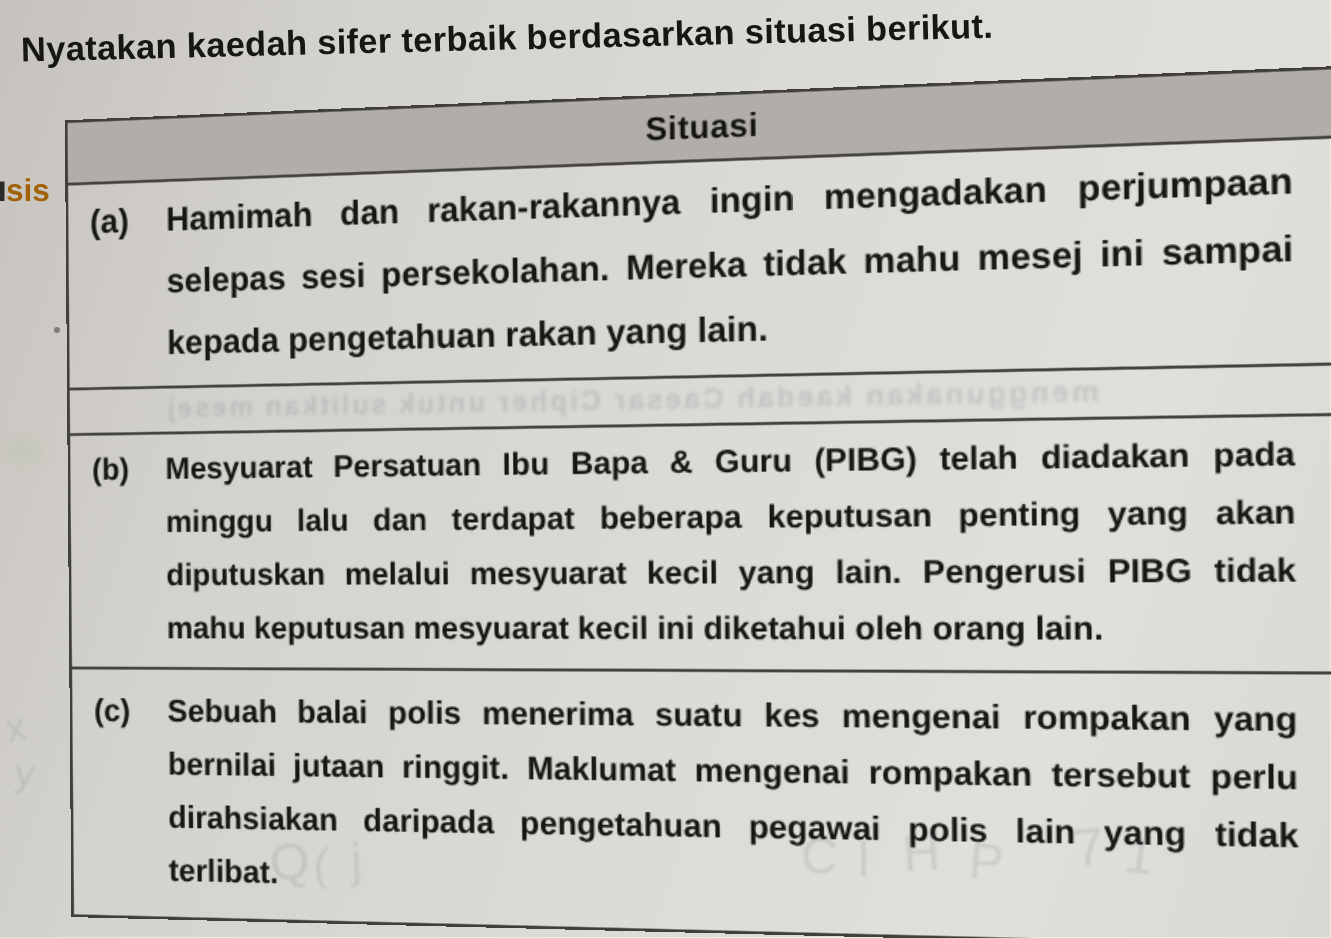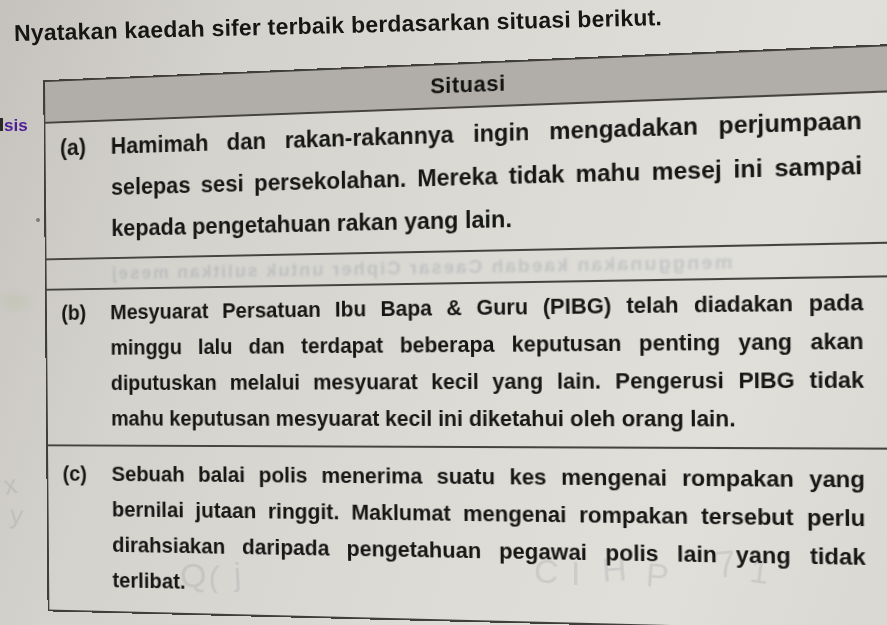--- a/index.html
+++ b/index.html
@@ -18,22 +18,22 @@
     letter-spacing: 0.2px;
     white-space: nowrap;
     transform: rotate(-1.4deg);
     transform-origin: left center;
     color: #161614;
   }
 
   .margin-label {
     position: absolute;
     left: 0; top: 116px;
-    font-size: 17px; font-weight: 700;
-    color: #4c1d95;
+    font-size: 21px; font-weight: 700;
+    color: #a16207;
   }
   .cut-stroke {
     display: inline-block;
     width: 3px; height: 13px;
     background: #2a2a28;
     margin-right: 1px;
   }
 
   .margin-dot {
     position: absolute;

